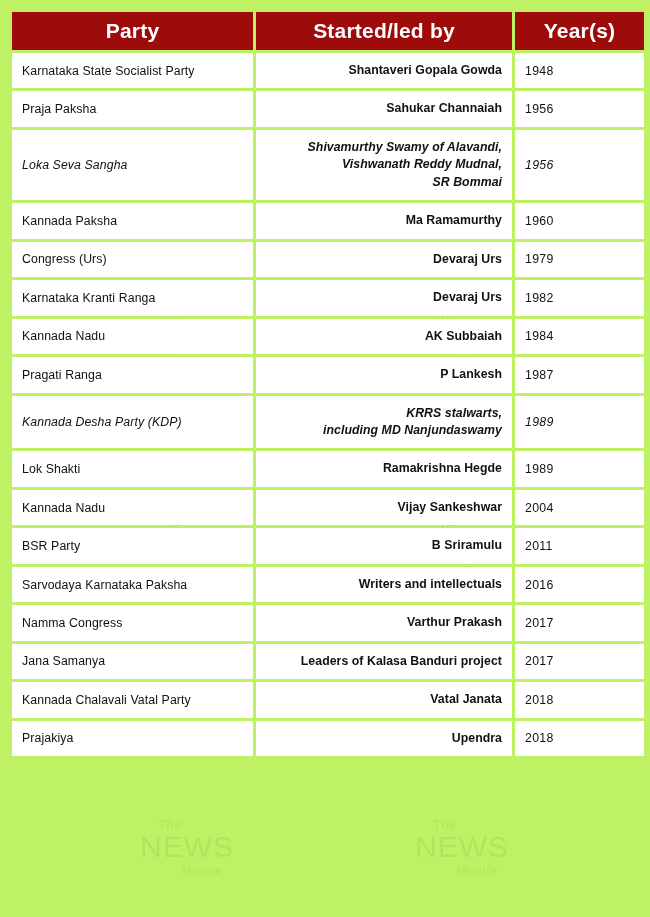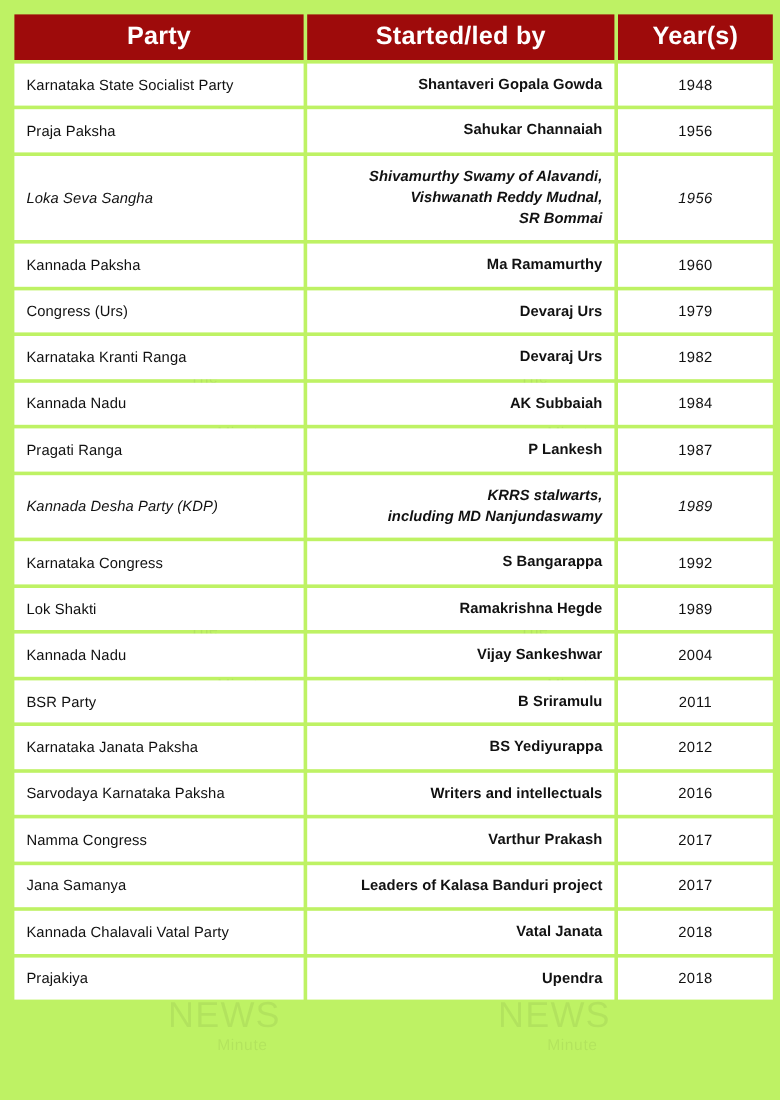--- a/index.html
+++ b/index.html
@@ -96,21 +96,21 @@
   td.c-party {
     letter-spacing: 0.1px;
   }
   td.c-leader {
     font-weight: bold;
     letter-spacing: 0.05px;
     line-height: 1.42;
     text-align: right;
   }
   td.c-year {
-    text-align: center;
+    text-align: left;
     font-size: 12.3px;
     letter-spacing: 0.3px;
   }
   col.col-party  { width: 241px; }
   col.col-leader { width: 256px; }
   col.col-year   { width: 129px; }
 
   .row-tall td { padding-top: 11px; padding-bottom: 11px; font-style: italic; }
 </style>
 </head>
@@ -205,45 +205,35 @@
             <td class="c-party">Pragati Ranga</td>
             <td class="c-leader">P Lankesh</td>
             <td class="c-year">1987</td>
           </tr>
           <tr class="row-tall">
             <td class="c-party">Kannada Desha Party (KDP)</td>
             <td class="c-leader">KRRS stalwarts,<br>including MD Nanjundaswamy</td>
             <td class="c-year">1989</td>
           </tr>
           <tr>
-            <td class="c-party">Karnataka Congress</td>
-            <td class="c-leader">S Bangarappa</td>
-            <td class="c-year">1992</td>
-          </tr>
-          <tr>
             <td class="c-party">Lok Shakti</td>
             <td class="c-leader">Ramakrishna Hegde</td>
             <td class="c-year">1989</td>
           </tr>
           <tr>
             <td class="c-party">Kannada Nadu</td>
             <td class="c-leader">Vijay Sankeshwar</td>
             <td class="c-year">2004</td>
           </tr>
           <tr>
             <td class="c-party">BSR Party</td>
             <td class="c-leader">B Sriramulu</td>
             <td class="c-year">2011</td>
           </tr>
           <tr>
-            <td class="c-party">Karnataka Janata Paksha</td>
-            <td class="c-leader">BS Yediyurappa</td>
-            <td class="c-year">2012</td>
-          </tr>
-          <tr>
             <td class="c-party">Sarvodaya Karnataka Paksha</td>
             <td class="c-leader">Writers and intellectuals</td>
             <td class="c-year">2016</td>
           </tr>
           <tr>
             <td class="c-party">Namma Congress</td>
             <td class="c-leader">Varthur Prakash</td>
             <td class="c-year">2017</td>
           </tr>
           <tr>

